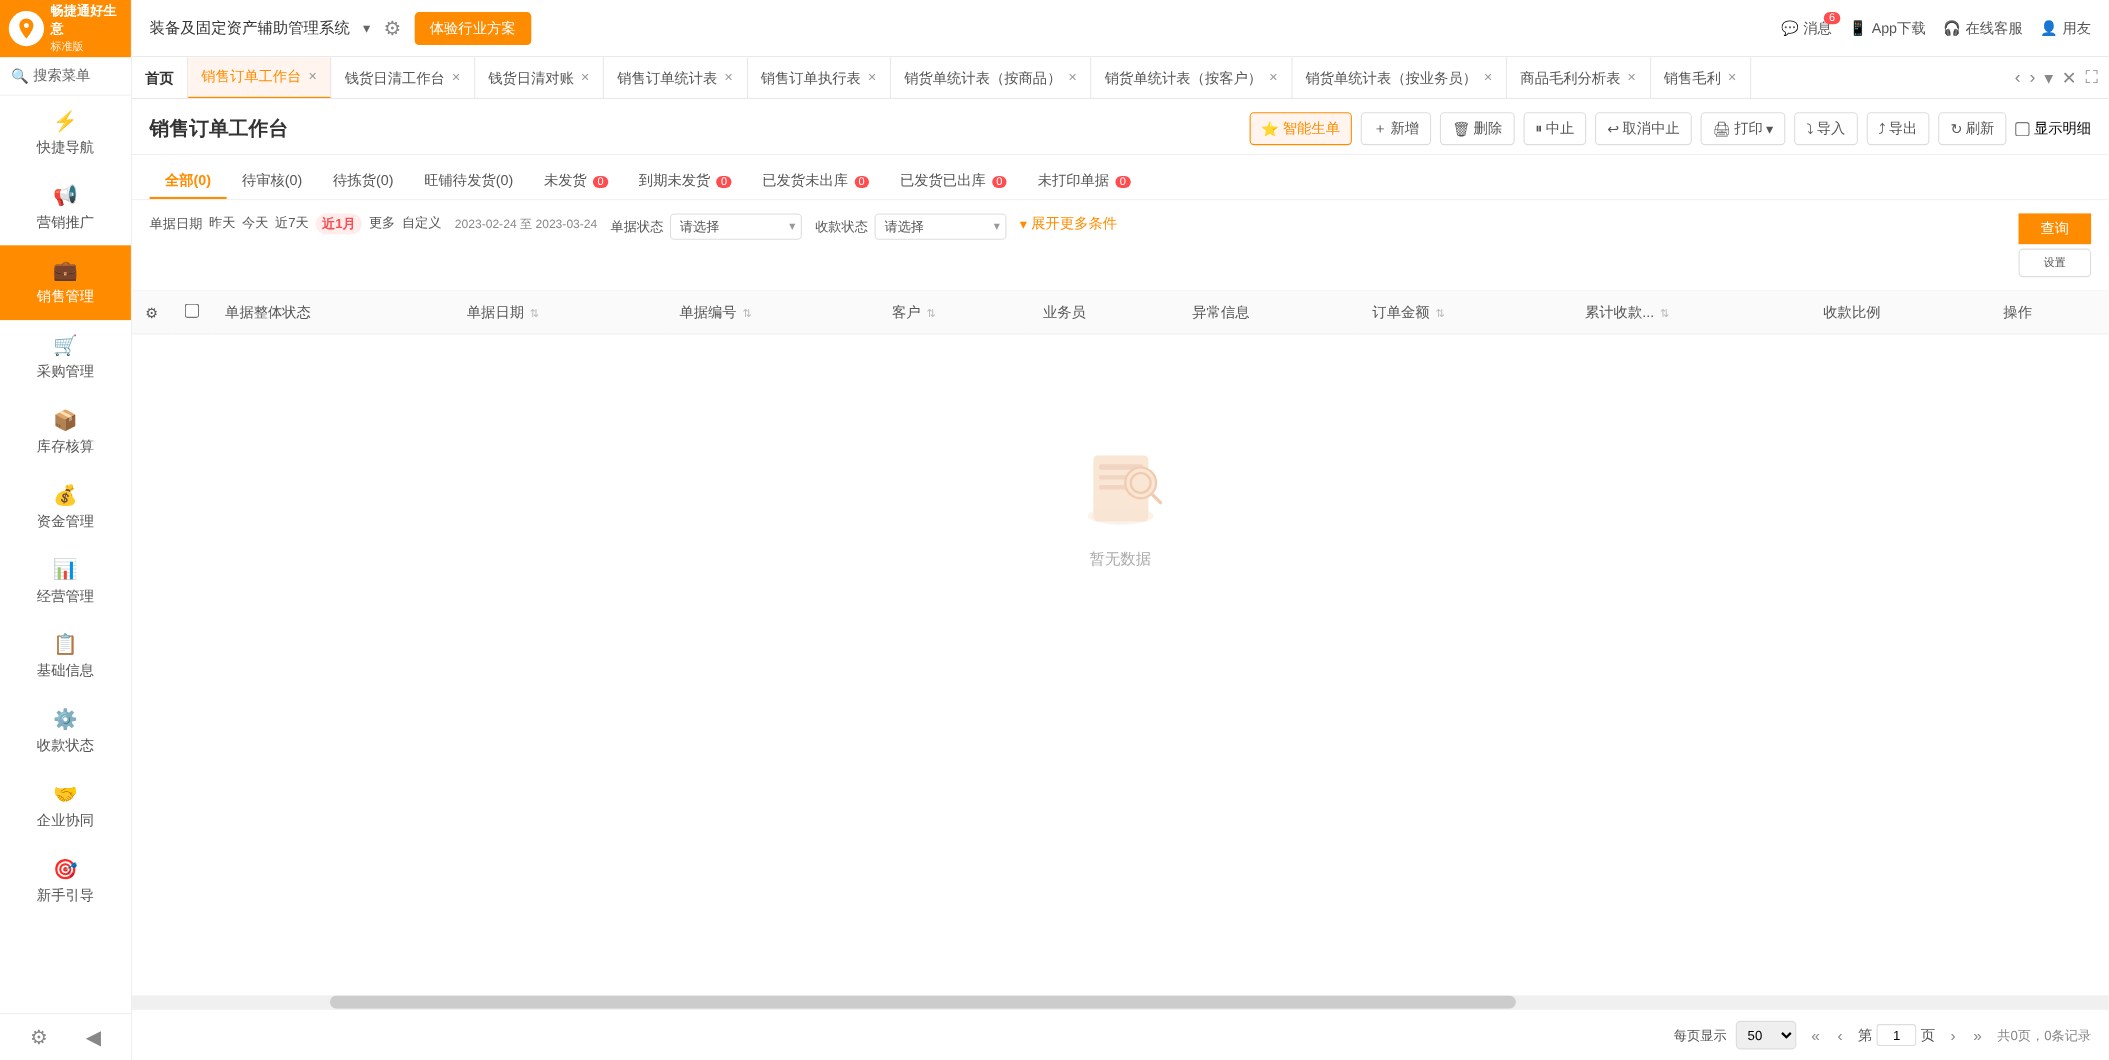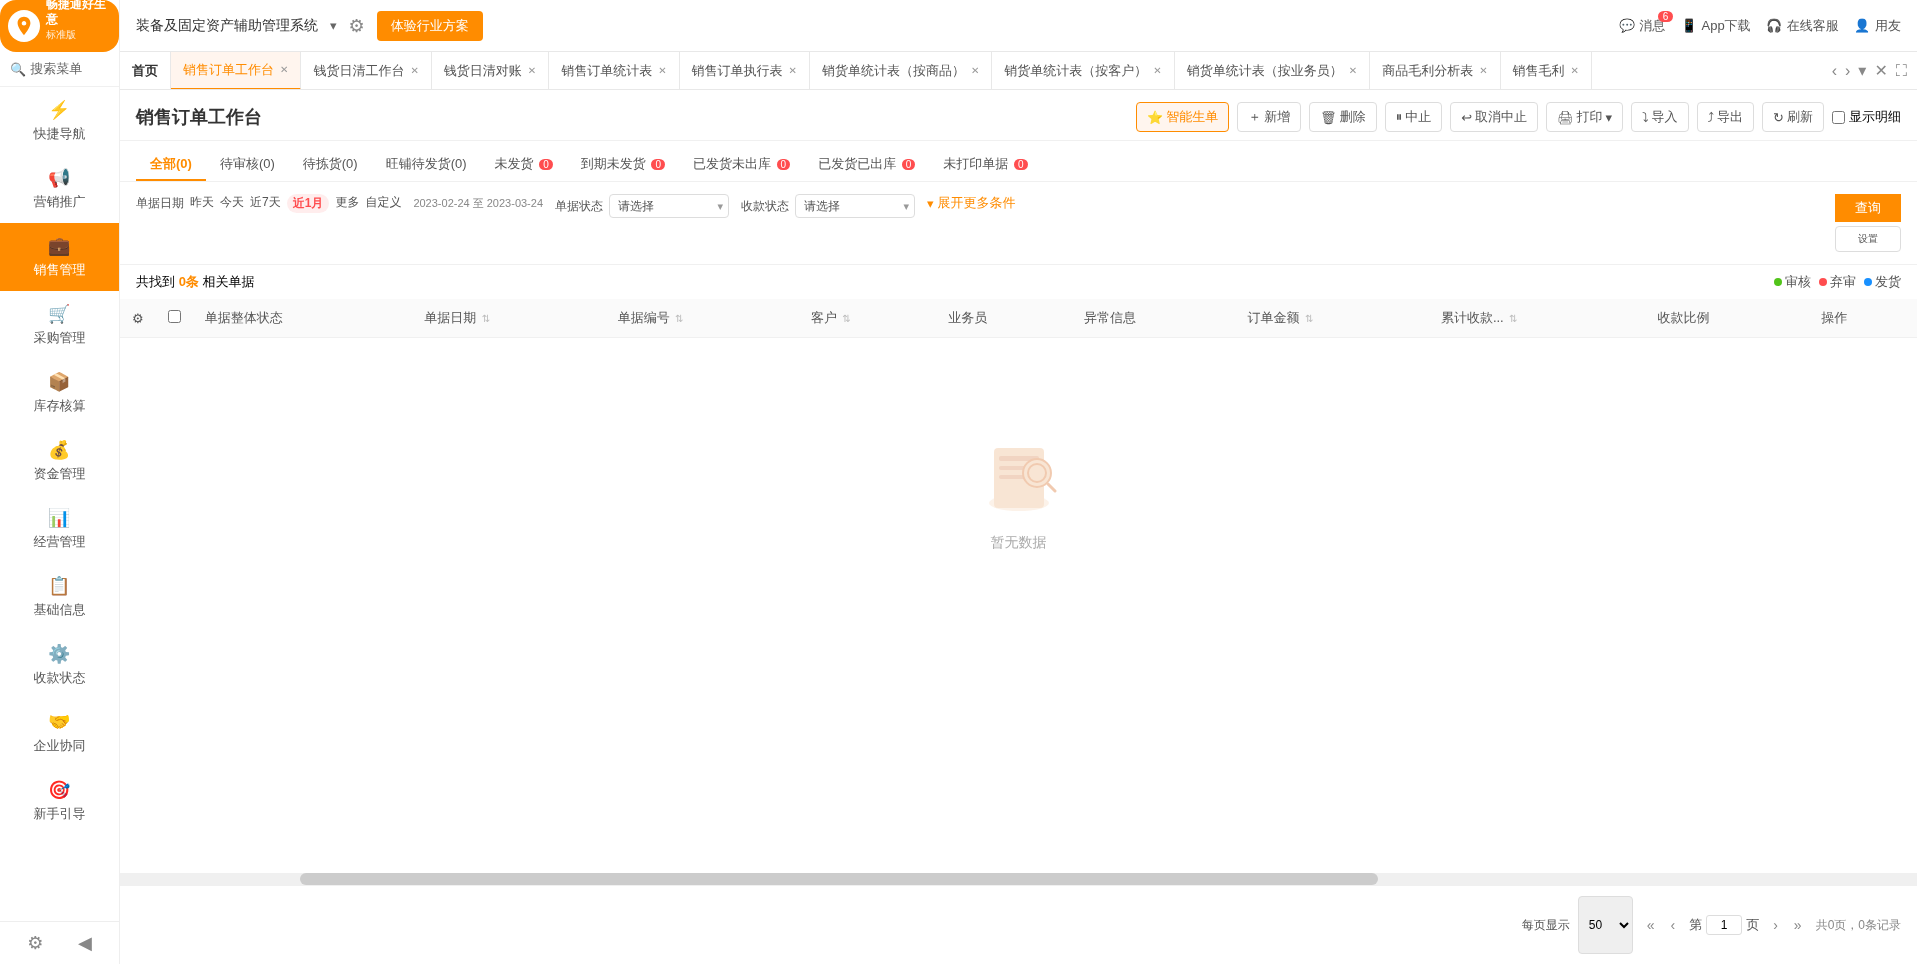--- a/index.html
+++ b/index.html
@@ -1,20 +1,20 @@
 <!DOCTYPE html>
 <html><head>
   <meta charset="utf-8">
   <style>
     * { box-sizing: border-box; margin: 0; padding: 0; font-family: 'Microsoft YaHei', Arial, sans-serif; font-size: 13px; }
     body { display: flex; height: 964px; overflow: hidden; background: #f5f5f5; }
 
     
     .sidebar { width: 120px; background: #fff; display: flex; flex-direction: column; border-right: 1px solid #eee; height: 100%; flex-shrink: 0; }
-    .sidebar-logo { background: #ff8c00; color: #fff; padding: 10px 8px; display: flex; align-items: flex-end; gap: 6px; height: 52px; border-radius: 16px; }
+    .sidebar-logo { background: #ff8c00; color: #fff; padding: 10px 8px; display: flex; align-items: center; gap: 6px; height: 52px; }
     .sidebar-logo .logo-icon { width: 32px; height: 32px; background: #fff; border-radius: 50%; display: flex; align-items: center; justify-content: center; flex-shrink: 0; }
     .sidebar-logo .logo-icon svg { width: 22px; height: 22px; }
     .sidebar-logo-text { font-size: 12px; line-height: 1.3; color: #fff; font-weight: bold; }
     .sidebar-logo-sub { font-size: 10px; color: rgba(255,255,255,0.85); }
     .sidebar-search { display: flex; align-items: center; gap: 4px; padding: 8px 10px; color: #666; cursor: pointer; border-bottom: 1px solid #f0f0f0; font-size: 13px; }
     .sidebar-nav-item { display: flex; flex-direction: column; align-items: center; justify-content: center; padding: 12px 4px; cursor: pointer; color: #555; gap: 4px; font-size: 12px; }
     .sidebar-nav-item.active { background: #ff8c00; color: #fff; }
     .sidebar-nav-item .icon { font-size: 18px; }
     .sidebar-bottom { margin-top: auto; display: flex; align-items: center; justify-content: space-around; padding: 10px; border-top: 1px solid #eee; }
     .sidebar-bottom span { cursor: pointer; color: #888; font-size: 18px; }
@@ -91,21 +91,21 @@
     .gear-col { width: 32px; text-align: center; }
 
     
     .empty-state { display: flex; flex-direction: column; align-items: center; justify-content: center; padding: 80px 0; color: #ccc; }
     .empty-icon { width: 100px; height: 100px; margin-bottom: 16px; opacity: 0.6; }
     .empty-text { color: #aaa; font-size: 14px; }
 
     
     .pagination { display: flex; align-items: center; justify-content: flex-end; padding: 10px 16px; background: #fff; border-top: 1px solid #f0f0f0; gap: 8px; flex-shrink: 0; }
     .pagination-label { color: #555; font-size: 12px; }
-    .pagination-select { border: 1px solid #ddd; border-radius: 4px; padding: 20px 6px; font-size: 12px; }
+    .pagination-select { border: 1px solid #ddd; border-radius: 4px; padding: 4px 6px; font-size: 12px; }
     .pagination-nav { display: flex; align-items: center; gap: 4px; }
     .pagination-nav span { cursor: pointer; color: #888; padding: 2px 6px; border-radius: 3px; font-size: 14px; }
     .pagination-page { display: flex; align-items: center; gap: 4px; color: #555; font-size: 12px; }
     .pagination-page input { width: 36px; border: 1px solid #ddd; border-radius: 3px; padding: 2px 4px; text-align: center; font-size: 12px; }
     .pagination-info { color: #888; font-size: 12px; }
 
     
     .horizontal-scroll { height: 12px; background: #f0f0f0; flex-shrink: 0; position: relative; overflow: hidden; }
     .scroll-thumb { position: absolute; left: 10%; width: 60%; height: 100%; background: #ccc; border-radius: 6px; }
   </style>
@@ -382,41 +382,20 @@
     <div class="filter-expand">
       <span>▾</span>
       <span>展开更多条件</span>
     </div>
     <div class="filter-actions-right">
       <button class="query-btn">查询</button>
       <button class="settings-btn">设置</button>
     </div>
   </div>
 
-  <div class="result-bar">
-    <div>
-      <span>共找到</span>
-      <span class="highlight" style="color:#ff8c00;font-weight:bold;">0条</span>
-      <span>相关单据</span>
-    </div>
-    <div class="result-actions">
-      <span class="result-action-btn">
-        <span class="dot dot-green"></span>
-        <span>审核</span>
-      </span>
-      <span class="result-action-btn">
-        <span class="dot dot-red"></span>
-        <span>弃审</span>
-      </span>
-      <span class="result-action-btn">
-        <span class="dot dot-blue"></span>
-        <span>发货</span>
-      </span>
-    </div>
-  </div>
 
   <div class="table-wrap">
     <table>
       <thead>
         <tr>
           <th class="gear-col">
             <span>⚙</span>
           </th>
           <th class="checkbox-col">
             <input type="checkbox" style="">

